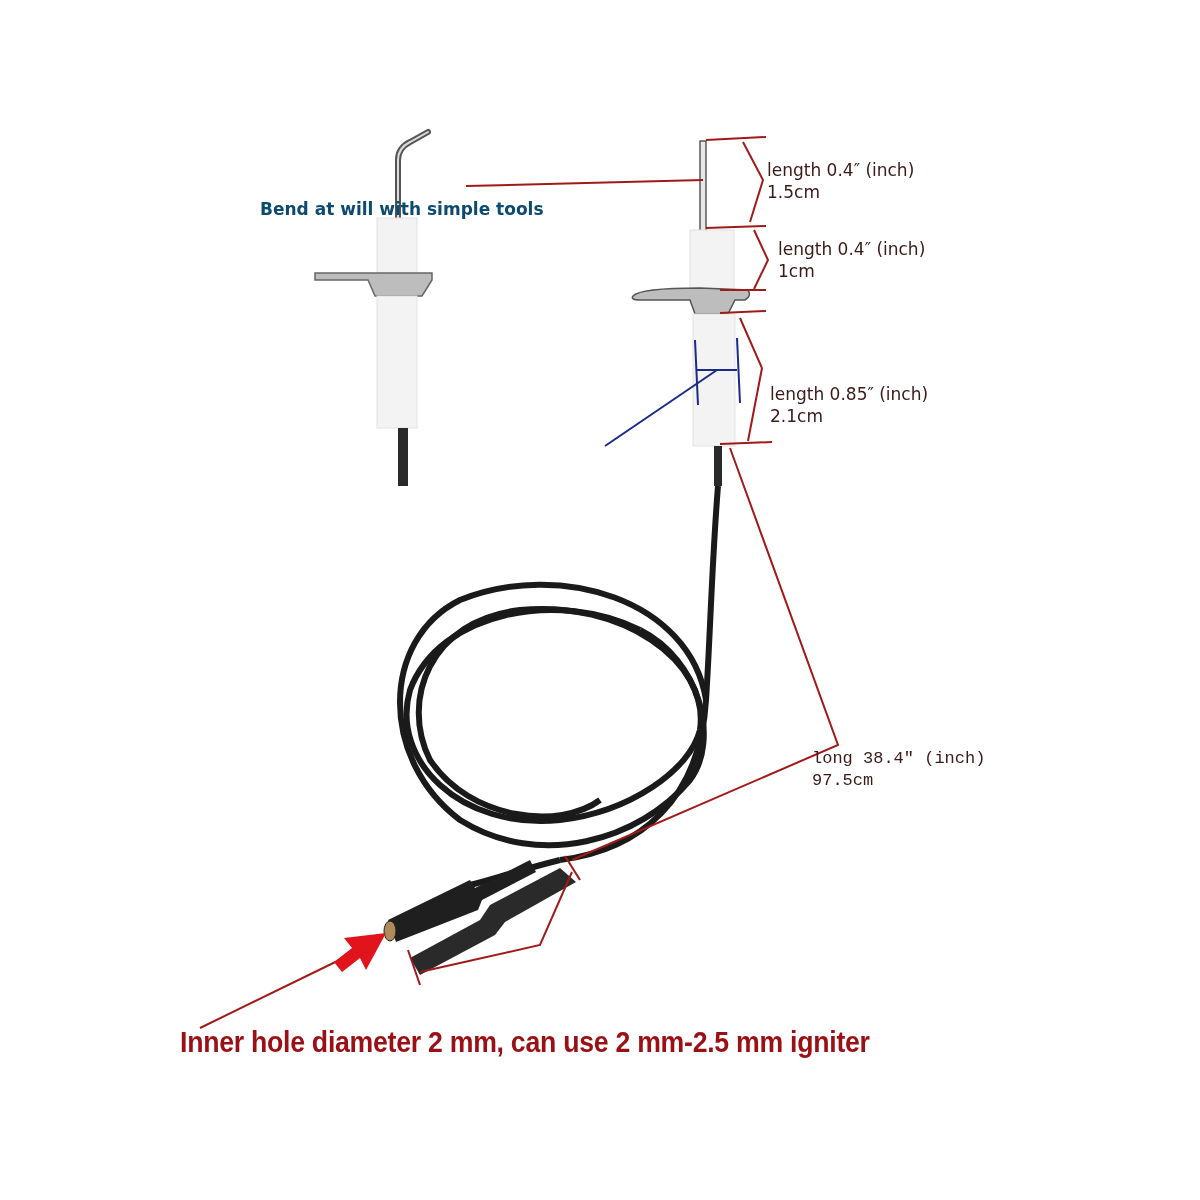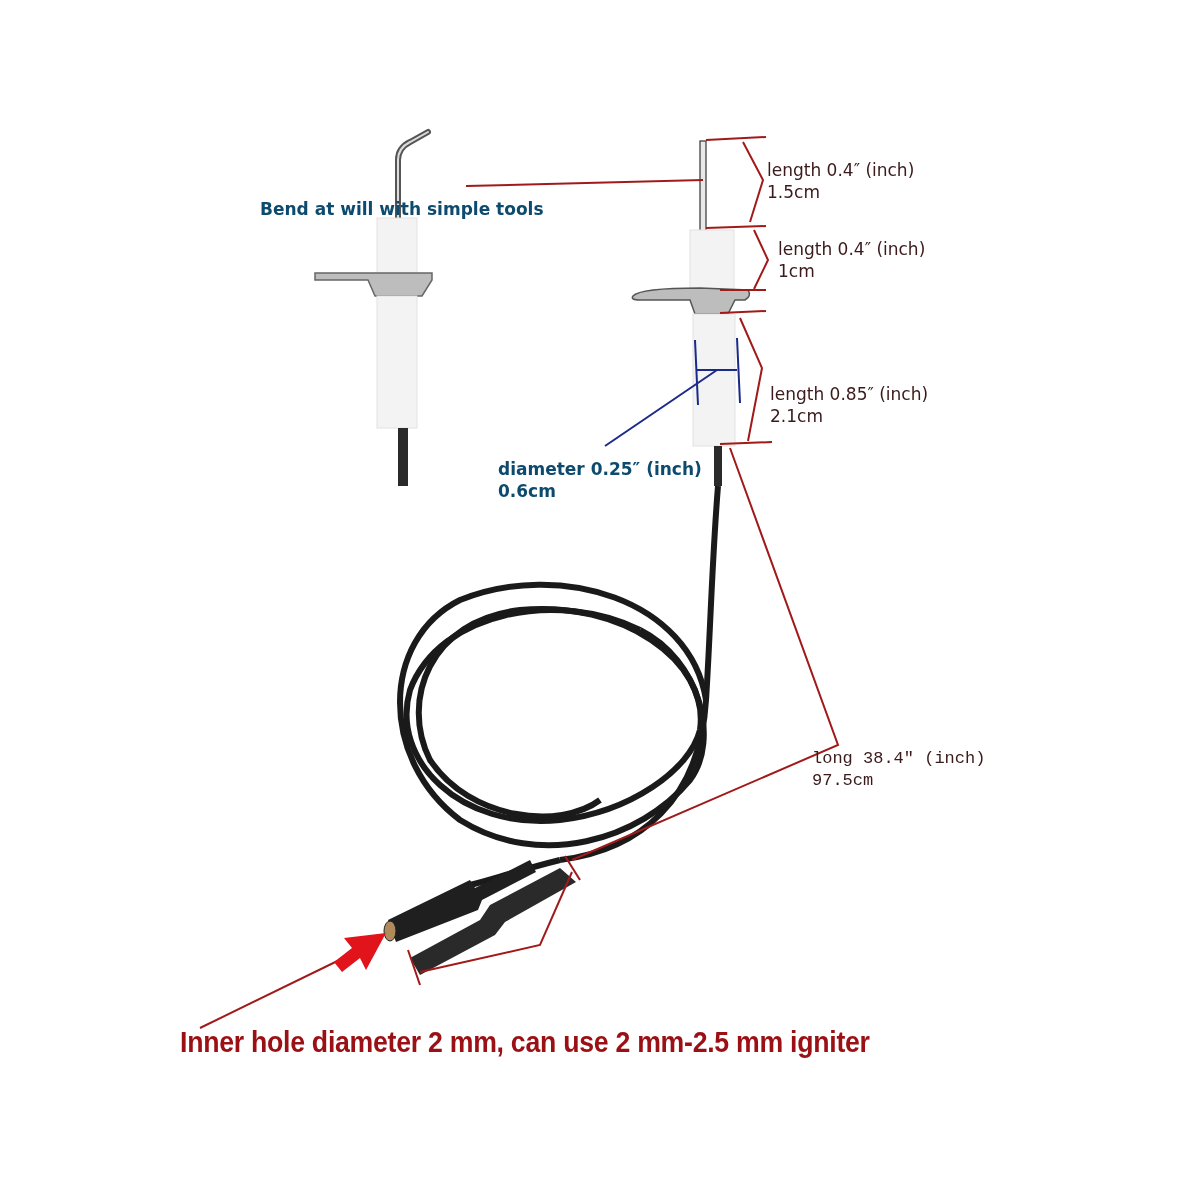--- a/index.html
+++ b/index.html
@@ -83,23 +83,19 @@
     <span class="l2">1.5cm</span>
   </div>
   <div class="label" style="left:778px;top:238px;">
     <span class="l2">length 0.4″  (inch)</span>
     <span class="l2">1cm</span>
   </div>
   <div class="label" style="left:770px;top:355px;margin-top:28px;">
     <span class="l2">length 0.85″  (inch)</span>
     <span class="l2">2.1cm</span>
   </div>
-  <div class="label blue" style="left:498px;top:458px;">
-    <span class="l2">diameter 0.25″  (inch)</span>
-    <span class="l2">0.6cm</span>
-  </div>
   <div class="label" style="left:812px;top:748px;font-family:Liberation Mono, monospace;">
     <span class="l2">long 38.4″  (inch)</span>
     <span class="l2">97.5cm</span>
   </div>
 
   <div class="headline">Inner hole diameter 2 mm, can use 2 mm-2.5 mm igniter</div>
 </div>
 
 </body></html>

